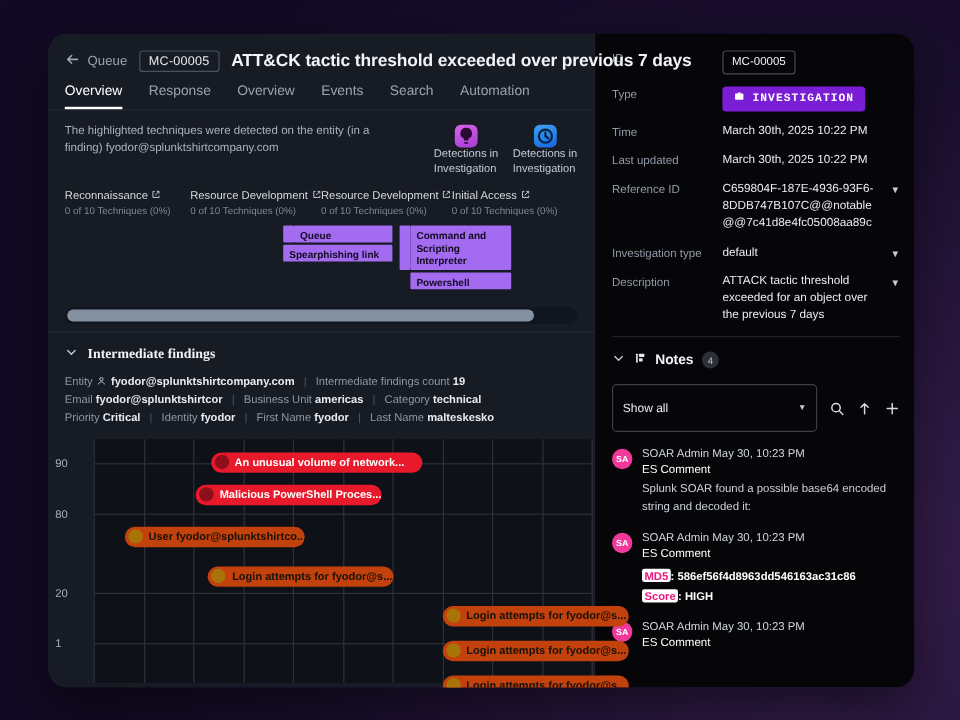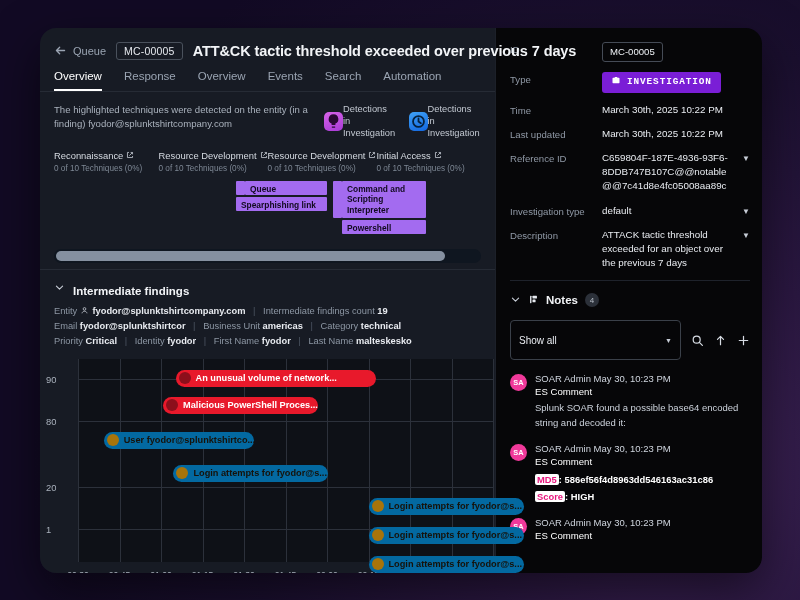--- a/index.html
+++ b/index.html
@@ -28,63 +28,63 @@
     border: 1px solid #4a515c; border-radius: 3px; padding: 2px 7px;
     font-size: 10.5px; color: #e6e9ee; letter-spacing: .2px; white-space: nowrap;
   }
   .ttl { font-size: 14.5px; font-weight: 700; color: #f2f4f7; letter-spacing: -.1px; white-space: nowrap; }
   .tabs { display: flex; gap: 22px; padding: 10px 4px 0 14px; border-bottom: 1px solid #262b35; }
   .tab { font-size: 11.5px; color: #9aa4b2; padding-bottom: 7px; cursor: pointer; border-bottom: 2px solid transparent; }
   .tab.active { color: #ffffff; border-bottom-color: #ffffff; }
   .blurb { display: flex; align-items: flex-start; padding: 11px 14px 0 14px; gap: 10px; }
   .blurb-txt { font-size: 9.6px; color: #aab2bd; line-height: 1.5; max-width: 260px; }
   .legend { display: flex; gap: 12px; margin-left: auto; padding-top: 1px; }
-  .leg { display: flex; align-items: center; gap: 0; }
+  .leg { display: flex; align-items: center; gap: 0; flex-direction: column; }
   .leg-ic { width: 19px; height: 19px; border-radius: 5px; display: flex; align-items: center; justify-content: center; flex: 0 0 auto; }
   .leg-ic.mag { background: linear-gradient(160deg,#d763e8,#a83bd6); }
   .leg-ic.blue { background: linear-gradient(160deg,#3fa2f7,#1266e0); }
   .leg-tx { font-size: 9.3px; color: #c3c9d2; line-height: 1.28; }
   .tactics { display: flex; padding: 10px 14px 0 14px; gap: 0; }
   .tac { flex: 1; }
   .tac-h { font-size: 9.4px; color: #d5dae1; display: flex; align-items: center; gap: 3px; white-space: nowrap; }
   .tac-h svg { width: 8px; height: 8px; }
   .tac-s { font-size: 8.2px; color: #7d8794; margin-top: 3px; white-space: nowrap; }
   .matrix { position: relative; height: 62px; margin-top: 8px; }
   .tech {
     position: absolute; background: #a36bf0; color: #120a20;
     font-size: 8.4px; font-weight: 600; border-radius: 1px;
     padding: 3px 5px; line-height: 1.28;
   }
   .tab-notch { position: absolute; width: 9px; background: #a36bf0; border-radius: 1px; }
   .hscroll-wrap { margin: 6px 14px 0 14px; height: 14px; background: #0f1620; border-radius: 7px; display: flex; align-items: center; padding: 0 2px; }
   .hscroll { height: 10px; background: #8590a0; border-radius: 5px; width: 92%; }
   .sep { height: 1px; background: #262b35; margin-top: 6px; }
   .findings { padding: 9px 14px 0 14px; }
-  .fh { display: flex; align-items: flex-end; gap: 8px; }
+  .fh { display: flex; align-items: center; gap: 8px; font-family: Liberation Serif, serif; }
   .fh svg { width: 11px; height: 11px; }
   .fh-t { font-size: 11.5px; font-weight: 700; color: #f2f4f7; }
   .meta { margin-top: 7px; font-size: 9.3px; color: #8d97a4; line-height: 1.62; }
   .meta b { color: #e8ebf0; font-weight: 700; }
   .meta .sp { color: #4d5664; margin: 0 5px; }
   .meta svg { width: 9px; height: 9px; vertical-align: -1px; margin-right: 1px; }
   
   #chart { position: relative; margin: 6px 0 0 0; height: 235px; }
   .plot { position: absolute; left: 38px; right: 2px; top: 4px; bottom: 28px; background: #0e1117; }
   .vline { position: absolute; top: 0; bottom: 0; width: 1px; background: #2c313b; }
   .hline { position: absolute; left: 0; right: 0; height: 1px; background: #2c313b; }
   .ytick { position: absolute; left: 6px; font-size: 9.4px; color: #aab2bd; transform: translateY(-50%); }
   .xtick { position: absolute; bottom: 10px; font-size: 8.6px; color: #aab2bd; transform: translateX(-50%); white-space: nowrap; }
   .pill {
     position: absolute; height: 17px; border-radius: 9px; display: flex; align-items: center;
     gap: 5px; padding: 0 9px 0 3px; font-size: 9.2px; font-weight: 700; white-space: nowrap; cursor: pointer;
   }
   .pill .dot { width: 12px; height: 12px; border-radius: 50%; flex: 0 0 auto; }
   .pill.red { background: #e8192b; color: #fff; }
   .pill.red .dot { background: #8c0f1b; }
-  .pill.amber { background: #0369a1; color: #17120a; }
+  .pill.amber { background: #c2410c; color: #17120a; }
   .pill.amber .dot { background: #a8740a; }
   
   #right { width: 267px; height: 100%; background: #060608; border-left: 1px solid #1c2029; padding: 14px 12px 0 14px; overflow: hidden; }
   .kv { display: flex; margin-bottom: 10px; }
   .k { width: 92px; flex: 0 0 92px; font-size: 9.6px; color: #9099a6; padding-top: 2px; }
   .v { flex: 1; font-size: 9.8px; color: #e9ecf1; line-height: 1.45; position: relative; padding-right: 16px; word-break: break-word; }
   .v .chev { position: absolute; right: 0; top: 2px; color: #c6ccd6; font-size: 8px; }
   .vchip { display: inline-block; border: 1px solid #454b56; border-radius: 3px; padding: 2px 7px; font-size: 9.6px; color: #eef1f5; }
   .badge {
     display: inline-flex; align-items: center; gap: 6px; background: #7a1ed6; color: #fff;
@@ -305,21 +305,21 @@
           <div class="xtick" style="left: 162.5px;">21:15</div>
           <div class="xtick" style="left: 204px;">21:30</div>
           <div class="xtick" style="left: 245.5px;">21:45</div>
           <div class="xtick" style="left: 287px;">22:00</div>
           <div class="xtick" style="left: 328.5px;">22:15</div>
           <div class="xtick" style="left: 370px;">22:30</div>
           <div class="xtick" style="left: 411.5px;">22:45</div>
           <div class="xtick" style="left: 453px;">23:00</div>
         </div>
       <div id="pills">
-          <div class="pill red" style="left: 135.525px; top: 15px; width: 200px;">
+          <div class="pill red" style="left: 135.525px; top: 15px; width: 176px;">
             <span class="dot"></span>
             <span>An unusual volume of network...</span>
           </div>
           <div class="pill red" style="left: 123.075px; top: 42px; width: 155px;">
             <span class="dot"></span>
             <span>Malicious PowerShell Proces...</span>
           </div>
           <div class="pill amber" style="left: 63.73px; top: 77px; width: 150px;">
             <span class="dot"></span>
             <span>User fyodor@splunktshirtco...</span>

